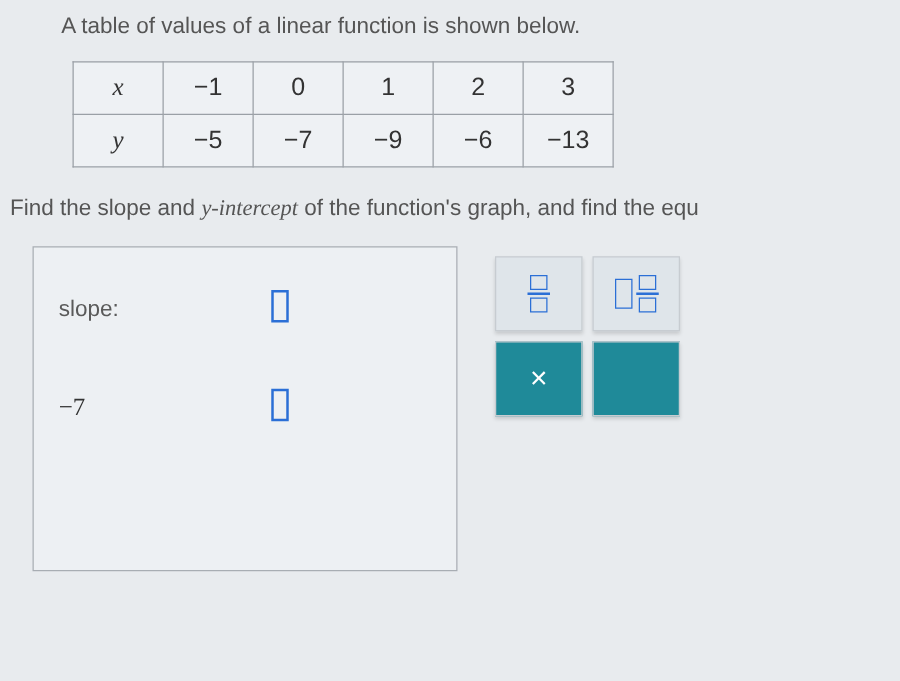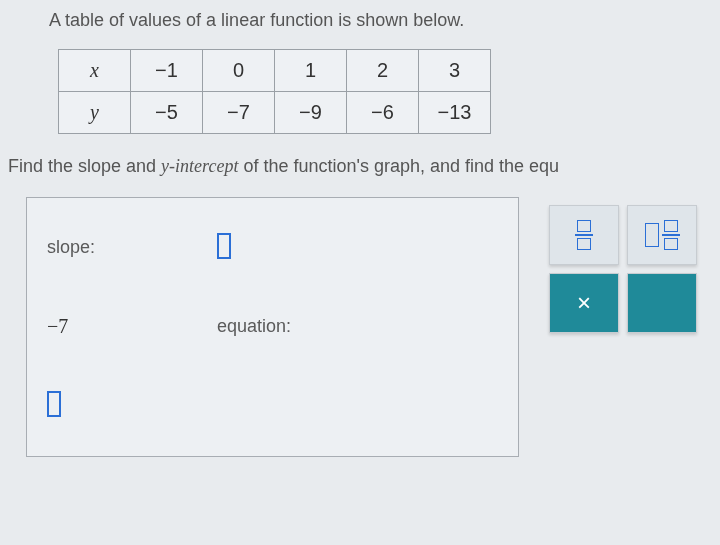--- a/index.html
+++ b/index.html
@@ -45,21 +45,21 @@
   }
   .i { font-style: italic; font-family: "Times New Roman", serif; }
   .work-area {
     display: flex;
     align-items: flex-start;
     gap: 30px;
     margin-left: 18px;
   }
   .answer-box {
     border: 1px solid #a8adb3;
-    width: 493px;
+    width: 340px;
     height: 260px;
     background: #edf0f3;
     display: grid;
     grid-template-columns: 170px 1fr;
     grid-template-rows: 1fr 1fr 1fr;
     align-items: center;
     padding: 10px 20px;
   }
   .answer-label {
     font-size: 18px;
@@ -154,21 +154,20 @@
   <span>Find the slope and </span><span class="i">y-intercept</span><span> of the function's graph, and find the equ</span>
 </div>
 
 <div class="work-area">
   <div class="answer-box">
     <div class="answer-label">slope:</div>
     <div><span class="placeholder"></span></div>
 
     <div class="val">−7</div>
 
-    <div class="answer-label">equation:</div>
     <div><span class="placeholder"></span></div>
   </div>
 
   <div class="keypad">
     <div class="kbtn">
       <div class="frac">
         <div class="top"></div>
           <div class="bar"></div>
           <div class="bot"></div>
       </div>

